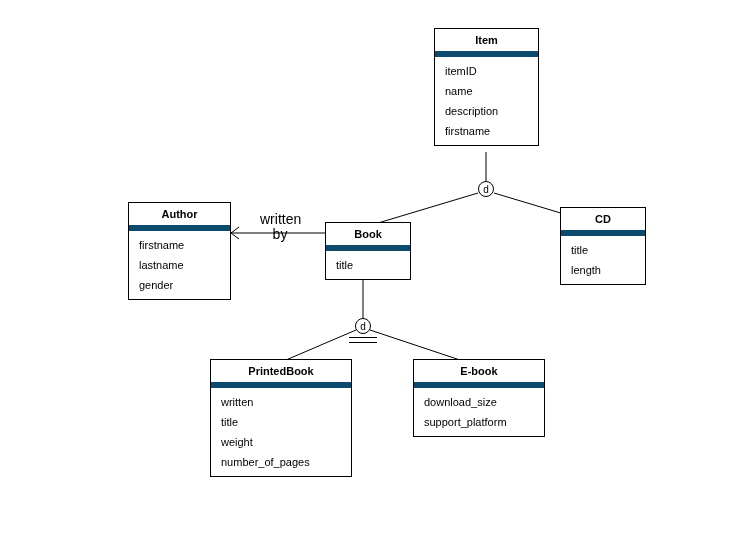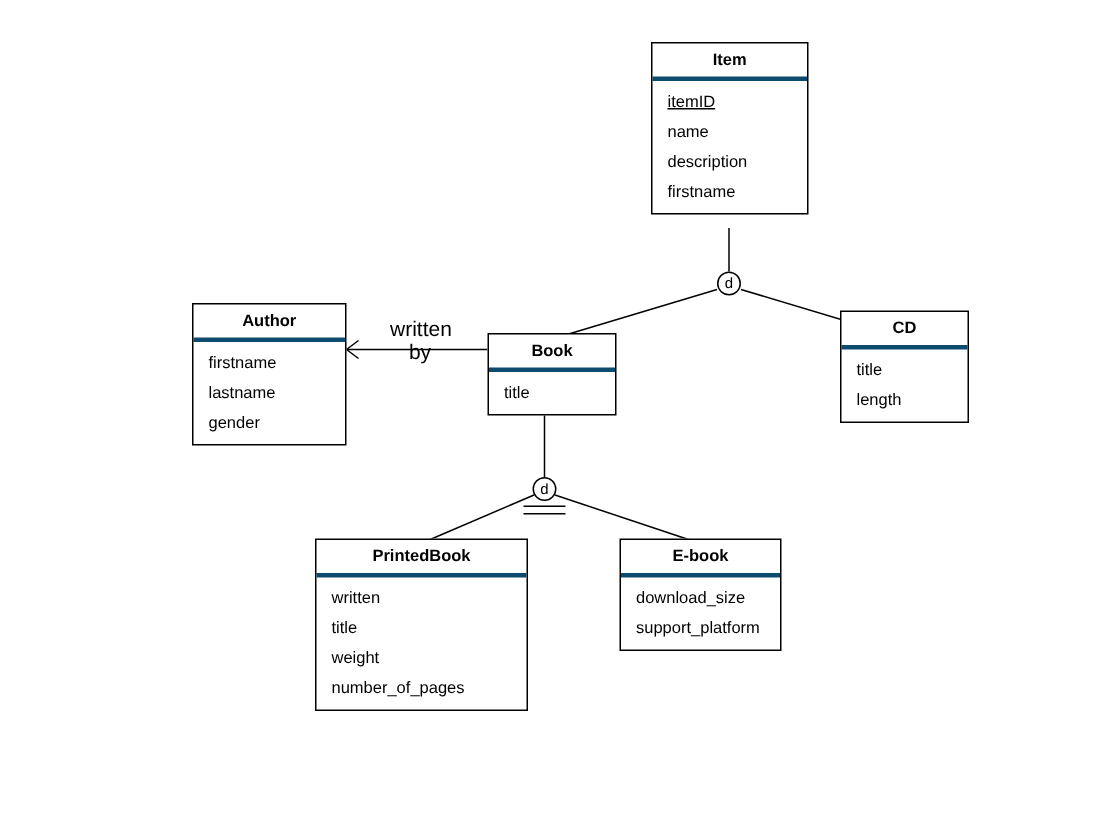--- a/index.html
+++ b/index.html
@@ -17,29 +17,29 @@
   .entity {
     position: absolute;
     border: 1px solid #000;
     background: #fff;
     box-sizing: border-box;
   }
   .entity-header {
     text-align: center;
     font-weight: bold;
     padding: 5px 4px;
-    border-bottom: 3px solid #0c4a6e;
+    border-bottom: 6px solid #0c4a6e;
   }
   .entity-attrs {
     padding: 4px 0 4px 10px;
   }
   .entity-attrs .attr {
     padding: 4px 0;
   }
-  .attr.key { text-decoration: underline; }
+  .attr.key { }
   .disj-circle {
     position: absolute;
     width: 16px;
     height: 16px;
     border: 1px solid #000;
     border-radius: 50%;
     background: #fff;
     font-size: 10px;
     text-align: center;
     line-height: 16px;
@@ -134,19 +134,19 @@
 <div class="entity" style="left:210px; top:359px; width:142px;">
   <div class="entity-header">PrintedBook</div>
   <div class="entity-attrs">
     <div class="attr">written</div>
     <div class="attr">title</div>
     <div class="attr">weight</div>
     <div class="attr">number_of_pages</div>
   </div>
 </div>
 
-<div class="entity" style="left:413px; top:359px; width:108px;">
+<div class="entity" style="left:413px; top:359px; width:132px;">
   <div class="entity-header">E-book</div>
   <div class="entity-attrs">
     <div class="attr">download_size</div>
     <div class="attr">support_platform</div>
   </div>
 </div>
 
 </body></html>

